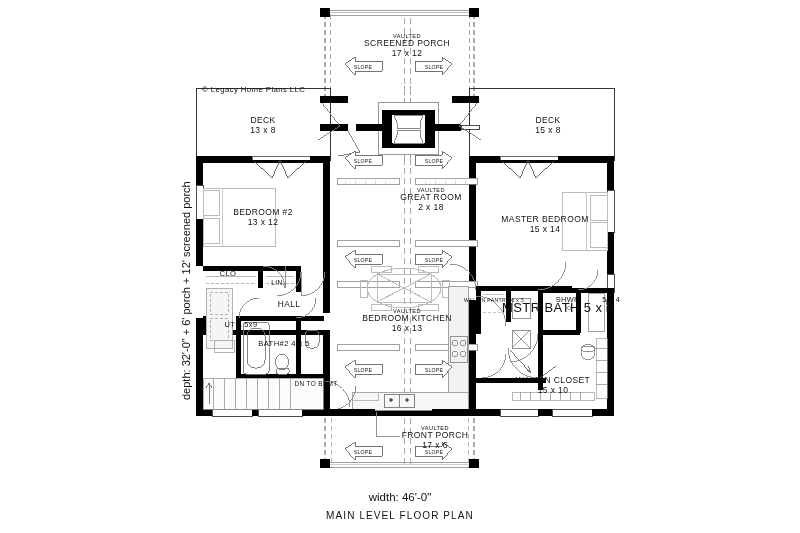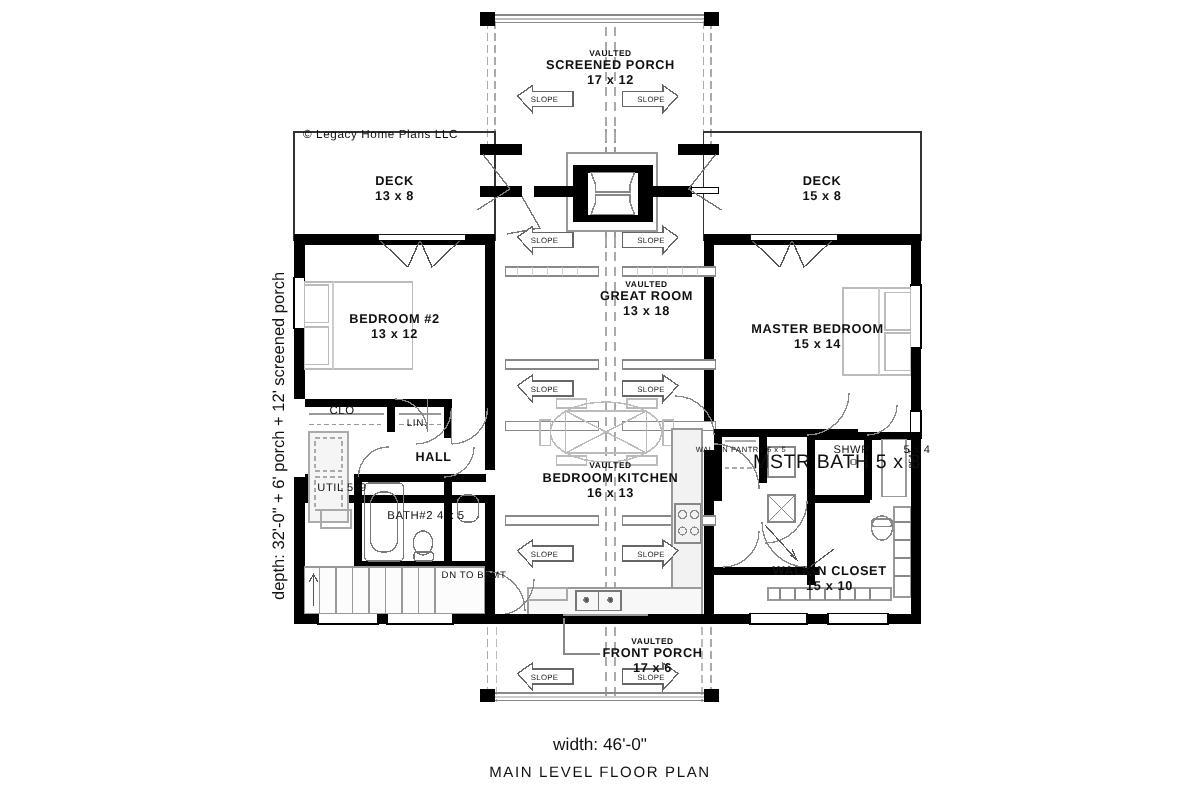--- a/index.html
+++ b/index.html
@@ -7,21 +7,21 @@
     width:800px;height:533px;background:#ffffff;
     font-family:"Liberation Sans", sans-serif;
     overflow:hidden;position:relative;
   }
   #plan{position:absolute;left:0;top:0;width:800px;height:533px;}
   .lbl{position:absolute;text-align:center;color:#101010;
        font-family:"Liberation Sans", sans-serif;
        letter-spacing:.4px;line-height:1.12;white-space:nowrap;
        transform:translateX(-50%);}
   .rm{font-size:8.5px;}
-  .rm .t{display:block;font-weight:bold;}
+  .rm .t{display:block;}
   .tiny{font-size:5.6px;}
   .xtiny{font-size:5px;}
   .copy{font-size:7.8px;transform:none;text-align:right;}
   .slope{position:absolute;font-size:5.2px;color:#202020;
          transform:translateX(-50%);letter-spacing:.2px;}
   .depth{position:absolute;font-size:11px;color:#111;
          transform-origin:0 0;transform:rotate(-90deg);
          white-space:nowrap;font-family:"Liberation Sans", sans-serif;}
   .foot{position:absolute;width:100%;text-align:center;color:#111;}
   .foot.w{font-size:11.5px;}
@@ -360,21 +360,21 @@
 </div>
 
 <div class="lbl rm" style="left:263px;top:208px;">
   <span class="t">BEDROOM #2</span>
   <span class="t">13 x 12</span>
 </div>
 
 <div class="lbl rm" style="left:407px;top:187px;margin-left:24px;">
   <span class="t tiny">VAULTED</span>
   <span class="t">GREAT ROOM</span>
-  <span class="t">13 x 18</span>
+  <span class="t">2 x 18</span>
 </div>
 
 <div class="lbl rm" style="left:545px;top:215px;">
   <span class="t">MASTER BEDROOM</span>
   <span class="t">15 x 14</span>
 </div>
 
 <div class="lbl rm" style="left:407px;top:308px;">
   <span class="t tiny">VAULTED</span>
   <span class="t">BEDROOM KITCHEN</span>
@@ -395,39 +395,39 @@
   <span class="t">SHWR</span>
   <span class="t" style="margin-top:18px;padding-left:20px;">5 x 4</span>
 </div>
 <div class="seat" style="left:602px;top:303px;">SEAT</div>
 
 <div class="lbl rm" style="left:553px;top:376px;">
   <span class="t">WALK-N CLOSET</span>
   <span class="t">15 x 10</span>
 </div>
 
-<div class="lbl" style="left:228px;top:321px;font-size:7.4px;">
+<div class="lbl" style="left:241px;top:321px;font-size:7.4px;">
   <span class="t">UTIL</span>
   <span class="t">5x9</span>
 </div>
 
 <div class="lbl" style="left:284px;top:340px;font-size:7.6px;">
   <span class="t">BATH#2</span>
   <span class="t">4 x 5</span>
 </div>
 
 <div class="lbl rm" style="left:407px;top:425px;margin-left:28px;">
   <span class="t tiny">VAULTED</span>
   <span class="t">FRONT PORCH</span>
   <span class="t">17 x 6</span>
 </div>
 
 <div class="lbl" style="left:228px;top:270px;font-size:7.6px;text-align:right;">CLO</div>
 <div class="lbl" style="left:278px;top:279px;font-size:6.6px;">LIN.</div>
-<div class="lbl" style="left:289px;top:300px;font-size:8.4px;font-weight:bold;">HALL</div>
+<div class="lbl" style="left:289px;top:300px;font-size:8.4px;">HALL</div>
 <div class="lbl" style="left:316px;top:380px;font-size:6.4px;line-height:1.3;">
   <span class="t">DN TO BSMT</span>
 </div>
 
 <div class="slope" style="left:363px;top:64px;">SLOPE</div>
 <div class="slope" style="left:434px;top:64px;">SLOPE</div>
 <div class="slope" style="left:363px;top:158px;">SLOPE</div>
 <div class="slope" style="left:434px;top:158px;">SLOPE</div>
 <div class="slope" style="left:363px;top:257px;">SLOPE</div>
 <div class="slope" style="left:434px;top:257px;">SLOPE</div>

